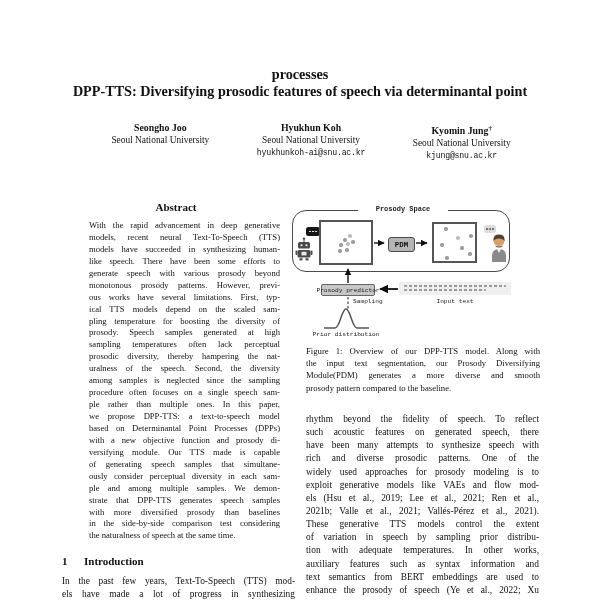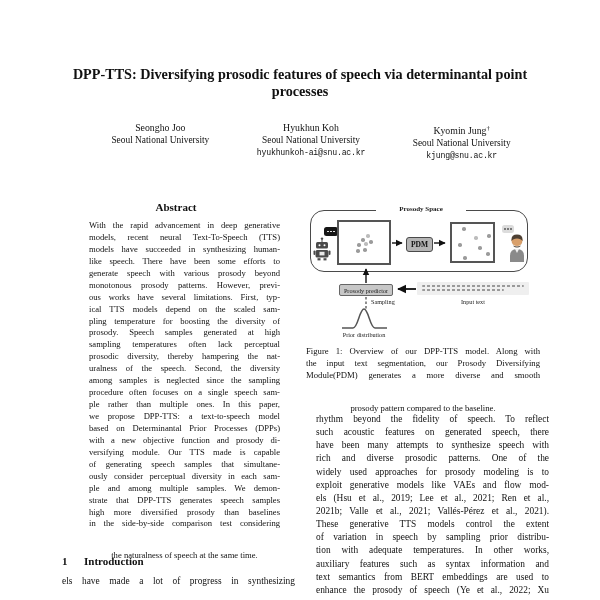--- a/index.html
+++ b/index.html
@@ -6,51 +6,51 @@
   body { width:600px; height:600px; background:#f4f4f4; }
   .page { position:relative; width:600px; height:600px; background:#ffffff;
           overflow:hidden; font-family:"Liberation Serif","DejaVu Serif",serif; color:#111; }
 
   
   .title { position:absolute; top:66px; left:0; width:600px; text-align:center;
            font-weight:bold; font-size:14.2px; line-height:16.5px; }
   .authors { position:absolute; top:122px; left:85px; width:452px;
              display:flex; justify-content:space-between; }
   .author { width:160px; text-align:center; }
-  .author .nm { font-weight:normal; font-size:9.8px; line-height:12px; }
+  .author .nm { font-weight:bold; font-size:9.8px; line-height:12px; }
   .author .nm sup { font-size:7px; }
   .author .af { font-size:9.4px; line-height:12.5px; }
   .author .em { font-family:"Liberation Mono","DejaVu Sans Mono",monospace;
                 font-size:8.2px; line-height:12.5px; letter-spacing:-0.2px; }
 
   
   .ln { display:block; text-align:justify; overflow:hidden; }
   .ln::after { content:""; display:inline-block; width:100%; height:0; }
-  .ln-plain { text-align:center;margin-top:20px; }
+  .ln-plain { text-align:left; }
   .ln-plain::after { content:none; }
 
   .abs-head { position:absolute; left:62px; top:201px; width:228px; text-align:center;
               font-weight:bold; font-size:11px; }
   .abs-text { position:absolute; left:89px; top:220px; width:191px; font-size:8.6px; }
   .abs-text .ln { height:11.95px; line-height:11.95px; }
 
   .intro-head { position:absolute; left:62px; top:555px; font-weight:bold; font-size:11px; }
   .intro-head .num { display:inline-block; width:22px; }
   .intro-text { position:absolute; left:62px; top:575px; width:233px; font-size:9.4px; }
   .intro-text .ln { height:12.8px; line-height:12.8px; }
 
   .caption { position:absolute; left:306px; top:345px; width:234px; font-size:8.7px; }
   .caption .ln { height:12.2px; line-height:12.2px; }
 
-  .rbody { position:absolute; left:316px; top:413px; width:233px; font-size:9.4px; }
+  .rbody { position:absolute; left:306px; top:413px; width:233px; font-size:9.4px; }
   .rbody .ln { height:13.15px; line-height:13.15px; }
 
   
-  .fig { position:absolute; left:306px; top:198px; width:234px; height:146px;
-         font-family:Liberation Serif, serif; }
+  .fig { position:absolute; left:288px; top:198px; width:234px; height:146px;
+         font-family:Liberation Mono, monospace; }
   .fig * { box-sizing:border-box; }
   .pspace { position:absolute; left:4px; top:12px; width:218px; height:62px;
             border:1.5px solid #4a4a4a; border-radius:14px; background:#fff; }
   .pspace-lbl { position:absolute; left:70px; top:7px; width:90px; text-align:center;
                 background:#fff; font-weight:bold; font-size:7px; color:#222; padding:0 2px; }
   .sq { position:absolute; background:#fff; border:2px solid #555; }
   .sq1 { left:31px; top:22px; width:54px; height:45px; }
   .sq2 { left:144px; top:24px; width:45px; height:41px; }
   .dot { position:absolute; width:3.5px; height:3.5px; border-radius:50%; background:#9b9b9b; }
   .dot.lt { background:#bcbcbc; }
@@ -82,22 +82,22 @@
   .bub-lt { left:196px; top:27px; width:12px; height:8px; background:#dcdcdc; }
   .bub-lt i { background:#666; }
   .icon-wrap { position:absolute; }
 </style>
 </head>
 <body>
 
 <div class="page">
 
   <div class="title">
+    <div>processes</div>
     <div>DPP-TTS: Diversifying prosodic features of speech via determinantal point</div>
-    <div>processes</div>
   </div>
 
   <div class="authors">
     <div class="author">
       <div class="nm"><span>Seongho Joo</span></div>
       <div class="af">Seoul National University</div>
     </div>
     <div class="author">
       <div class="nm"><span>Hyukhun Koh</span></div>
       <div class="af">Seoul National University</div>
@@ -122,36 +122,37 @@
       <span class="ln">ical TTS models depend on the scaled sam-</span>
       <span class="ln">pling temperature for boosting the diversity of</span>
       <span class="ln">prosody. Speech samples generated at high</span>
       <span class="ln">sampling temperatures often lack perceptual</span>
       <span class="ln">prosodic diversity, thereby hampering the nat-</span>
       <span class="ln">uralness of the speech. Second, the diversity</span>
       <span class="ln">among samples is neglected since the sampling</span>
       <span class="ln">procedure often focuses on a single speech sam-</span>
       <span class="ln">ple rather than multiple ones. In this paper,</span>
       <span class="ln">we propose DPP-TTS: a text-to-speech model</span>
-      <span class="ln">based on Determinantal Prior Processes (DPPs)</span>
+      <span class="ln">based on Determinantal Point Processes (DPPs)</span>
       <span class="ln">with a new objective function and prosody di-</span>
       <span class="ln">versifying module. Our TTS made is capable</span>
       <span class="ln">of generating speech samples that simultane-</span>
       <span class="ln">ously consider perceptual diversity in each sam-</span>
       <span class="ln">ple and among multiple samples. We demon-</span>
       <span class="ln">strate that DPP-TTS generates speech samples</span>
-      <span class="ln">high more diversified prosody than baselines</span>
+      <span class="ln">with more diversified prosody than baselines</span>
       <span class="ln">in the side-by-side comparison test considering</span>
       <span class="ln ln-plain">the naturalness of speech at the same time.</span>
     </div>
 
   <div class="intro-head">
     <span class="num">1</span><span>Introduction</span>
   </div>
   <div class="intro-text">
+      <span class="ln">In the past few years, Text-To-Speech (TTS) mod-</span>
       <span class="ln">els have made a lot of progress in synthesizing</span>
     </div>
 
   <div class="fig">
     <div class="pspace"></div>
     <div class="pspace-lbl">Prosody Space</div>
 
     <div class="bub bub-dark">
         <i></i>
         <i></i>

